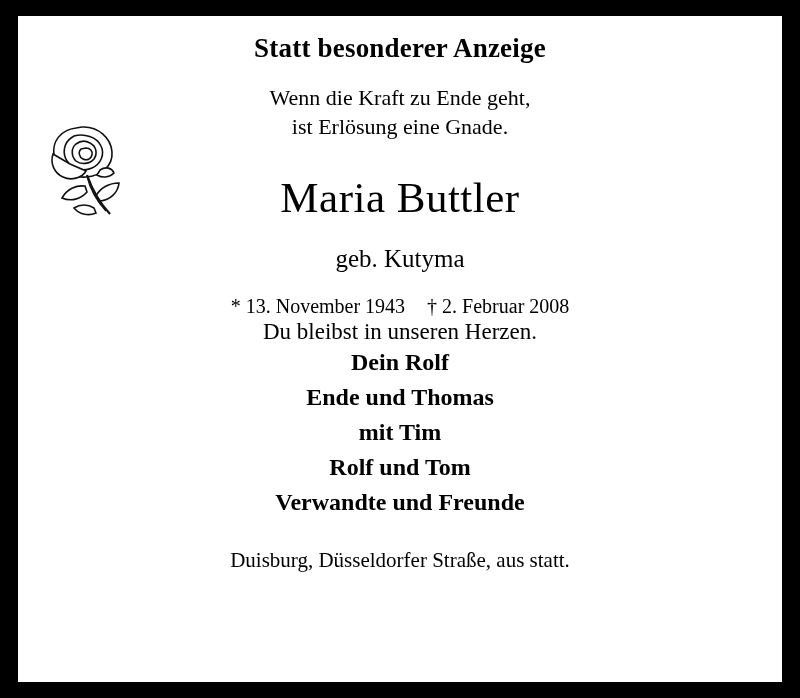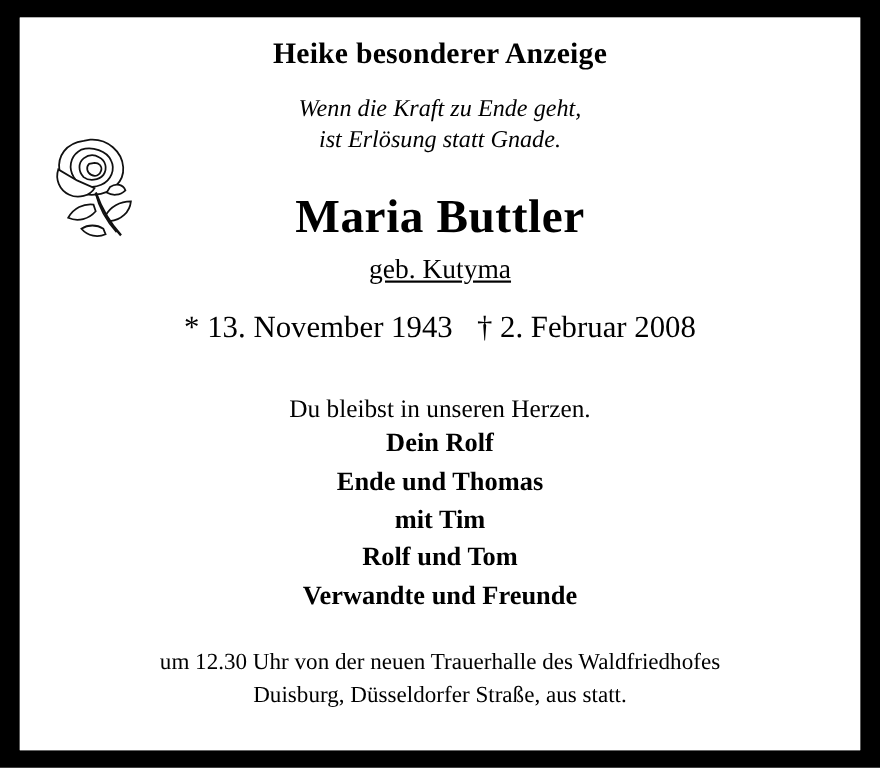--- a/index.html
+++ b/index.html
@@ -40,48 +40,45 @@
     height: 110px;
   }
   .headline {
     font-size: 27px;
     font-weight: bold;
     letter-spacing: 0.2px;
     padding-top: 16px;
     line-height: 1.2;
   }
   .verse {
-    font-style: italic;
     font-size: 22px;
     line-height: 1.32;
     margin-top: 19px;
   }
   .verse div { white-space: nowrap; }
   .name {
     font-size: 43px;
-    font-weight: bold;
+    font-weight: normal;
     margin-top: 33px;
     line-height: 1.1;
     letter-spacing: 0.5px;
   }
   .maiden {
     font-size: 25px;
-    margin-top: 9px;
+    margin-top: 22px;
     line-height: 1.2;
-    text-decoration: underline;
   }
   .dates {
-    font-size: 28px;
+    font-size: 20px;
     margin-top: 20px;
     line-height: 1.2;
   }
   .dates .gap { display: inline-block; width: 22px; }
   .memorial {
     font-size: 23px;
-    margin-top: 44px;
     line-height: 1.2;
   }
   .mourners {
     font-size: 24px;
     font-weight: bold;
     line-height: 1.45;
   }
   .funeral {
     font-size: 21px;
     margin-top: 27px;
@@ -108,43 +105,42 @@
         <g fill="#ffffff" stroke="#111111" stroke-width="1.6">
           <path d="M47 60 C50 72 56 84 66 95"></path>
           <path d="M45 70 C36 69 27 73 22 82 C31 86 41 83 47 76 Z"></path>
           <path d="M56 80 C60 72 69 67 79 67 C78 77 70 84 60 85 Z"></path>
           <path d="M54 92 C48 88 40 88 34 92 C40 99 49 100 56 97 Z"></path>
         </g>
         <path d="M47 59 C52 73 59 86 70 98" fill="none" stroke="#111111" stroke-width="2.2"></path>
       </svg>
     </div>
 
-    <div class="headline">Heike besonderer Anzeige</div>
+    <div class="headline">Statt besonderer Anzeige</div>
 
     <div class="verse">
       <div>Wenn die Kraft zu Ende geht,</div>
-      <div>ist Erlösung statt Gnade.</div>
+      <div>ist Erlösung eine Gnade.</div>
     </div>
 
     <div class="name">Maria Buttler</div>
     <div class="maiden">geb. Kutyma</div>
 
     <div class="dates">
       <span>* 13. November 1943</span><span class="gap"></span><span>† 2. Februar 2008</span>
     </div>
 
     <div class="memorial">Du bleibst in unseren Herzen.</div>
 
     <div class="mourners">
       <div>Dein Rolf</div>
       <div>Ende und Thomas</div>
       <div>mit Tim</div>
       <div>Rolf und Tom</div>
       <div>Verwandte und Freunde</div>
     </div>
 
     <div class="funeral">
-      <div>um 12.30 Uhr von der neuen Trauerhalle des Waldfriedhofes</div>
       <div>Duisburg, Düsseldorfer Straße, aus statt.</div>
     </div>
 
   </div>
 </div>
 
 </body></html>

